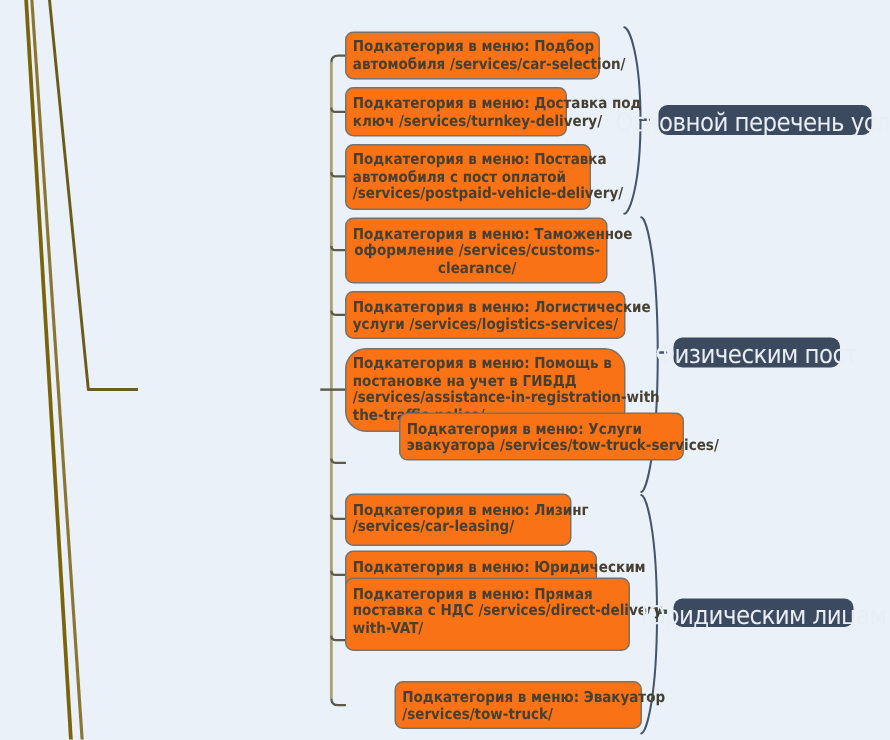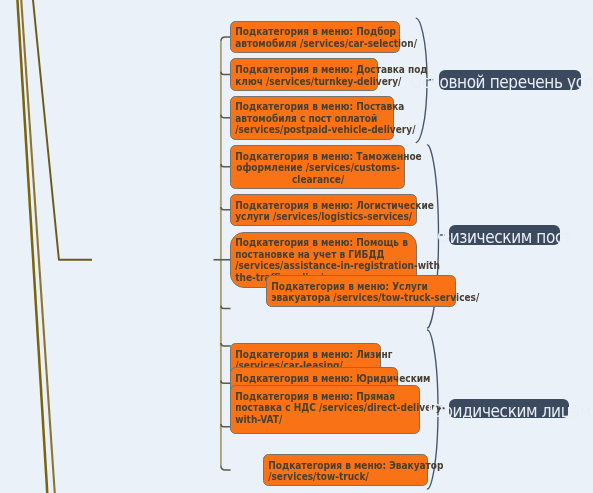--- a/index.html
+++ b/index.html
@@ -67,21 +67,21 @@
 оформление /services/customs-
 clearance/</div>
       <div class="node sub" style="left: 230.3px; top: 193.9px; width: 186.8px; height: 31.9px;">Подкатегория в меню: Логистические
 услуги /services/logistics-services/</div>
       <div class="node sub" style="left: 230.3px; top: 231.7px; width: 186.5px; height: 56.1px; border-radius: 14px;">Подкатегория в меню: Помощь в
 постановке на учет в ГИБДД
 /services/assistance-in-registration-with
 the-traffic-police/</div>
       <div class="node sub" style="left: 230.3px; top: 275px; width: 189.9px; height: 31.8px; margin-left: 36px;">Подкатегория в меню: Услуги
 эвакуатора /services/tow-truck-services/</div>
-      <div class="node sub" style="left: 230.3px; top: 329px; width: 150.7px; height: 35px; margin-top: 14px;">Подкатегория в меню: Лизинг
+      <div class="node sub" style="left: 230.3px; top: 329px; width: 150.7px; height: 35px;">Подкатегория в меню: Лизинг
 /services/car-leasing/</div>
       <div class="node sub" style="left: 230.3px; top: 367.4px; width: 168px; height: 31.7px;">Подкатегория в меню: Юридическим
 лицам /services/legal-entities/</div>
       <div class="node sub" style="left: 230.3px; top: 385px; width: 189.9px; height: 49px;">Подкатегория в меню: Прямая
 поставка с НДС /services/direct-delivery-
 with-VAT/</div>
       <div class="node sub" style="left: 230.3px; top: 453.9px; width: 165.1px; height: 32.4px; margin-left: 33px;">Подкатегория в меню: Эвакуатор
 /services/tow-truck/</div>
     </div>
   <div id="grps">

